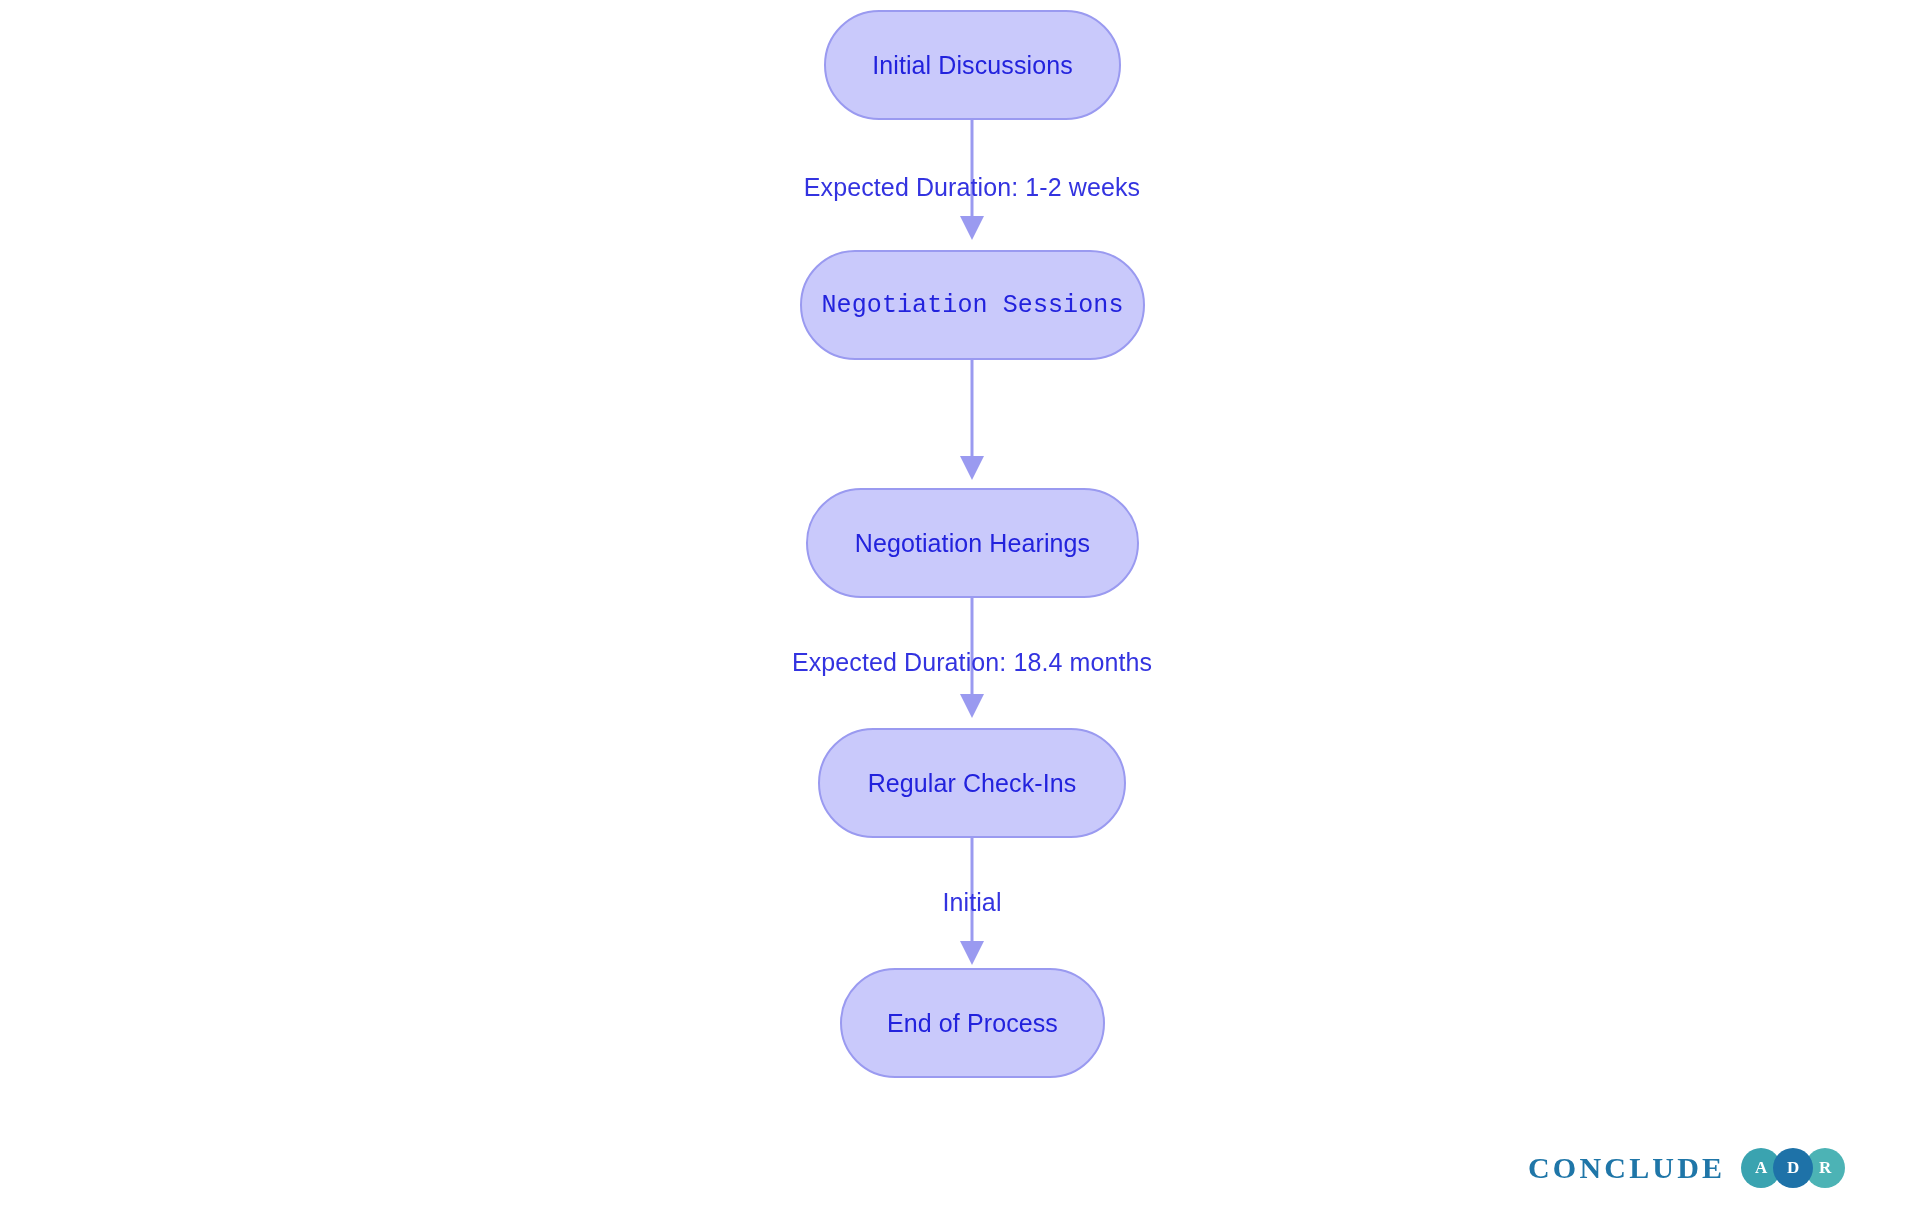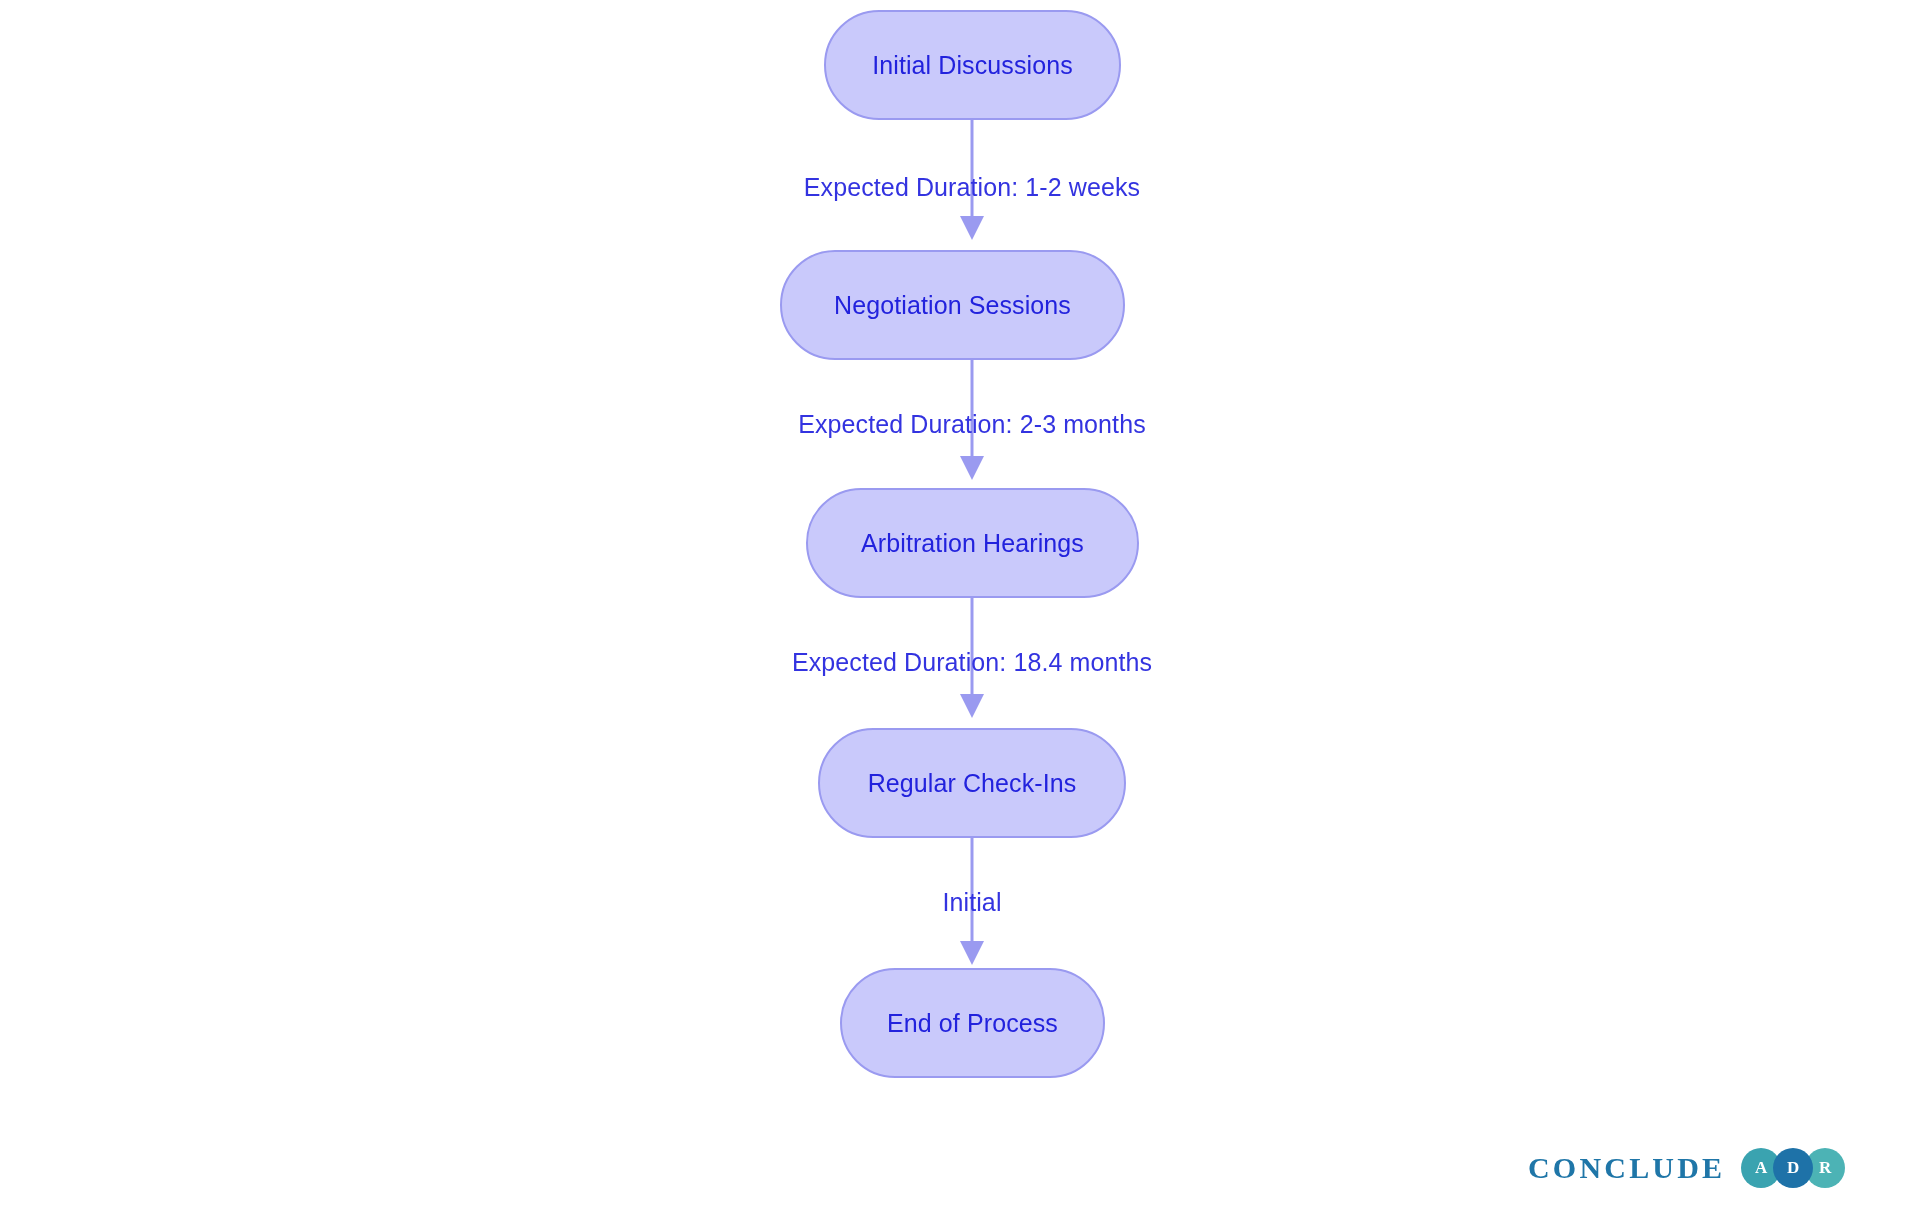--- a/index.html
+++ b/index.html
@@ -106,31 +106,30 @@
     <g stroke="#9a9af0" stroke-width="3" fill="none">
       <line x1="972" y1="120" x2="972" y2="222" marker-end="url(#arrowhead)"></line>
       <line x1="972" y1="360" x2="972" y2="462" marker-end="url(#arrowhead)"></line>
       <line x1="972" y1="598" x2="972" y2="700" marker-end="url(#arrowhead)"></line>
       <line x1="972" y1="838" x2="972" y2="947" marker-end="url(#arrowhead)"></line>
     </g>
   </svg>
 
   <div class="node" style="left:824px; top:10px; width:297px; height:110px;">Initial Discussions</div>
 
-  <div class="node" style="left:780px; top:250px; width:345px; height:110px;">Negotiation Sessions</div>
+  <div class="node" style="left:800px; top:250px; width:345px; height:110px;font-family:Liberation Mono, monospace;">Negotiation Sessions</div>
 
-  <div class="node" style="left:806px; top:488px; width:333px; height:110px;">Arbitration Hearings</div>
+  <div class="node" style="left:806px; top:488px; width:333px; height:110px;">Negotiation Hearings</div>
 
   <div class="node" style="left:818px; top:728px; width:308px; height:110px;">Regular Check-Ins</div>
 
   <div class="node" style="left:840px; top:968px; width:265px; height:110px;text-align:right;">End of Process</div>
 
   <div class="edge-label" style="left:972px; top:173px;">Expected Duration: 1-2 weeks</div>
 
-  <div class="edge-label" style="left:972px; top:410px;">Expected Duration: 2-3 months</div>
 
   <div class="edge-label" style="left:972px; top:648px;">Expected Duration: 18.4 months</div>
 
   <div class="edge-label" style="left:972px; top:888px;">Initial</div>
 
 </div>
 
 <div id="brand-logo">
   <div id="brand-wordmark">CONCLUDE</div>
   <div id="brand-circles">

